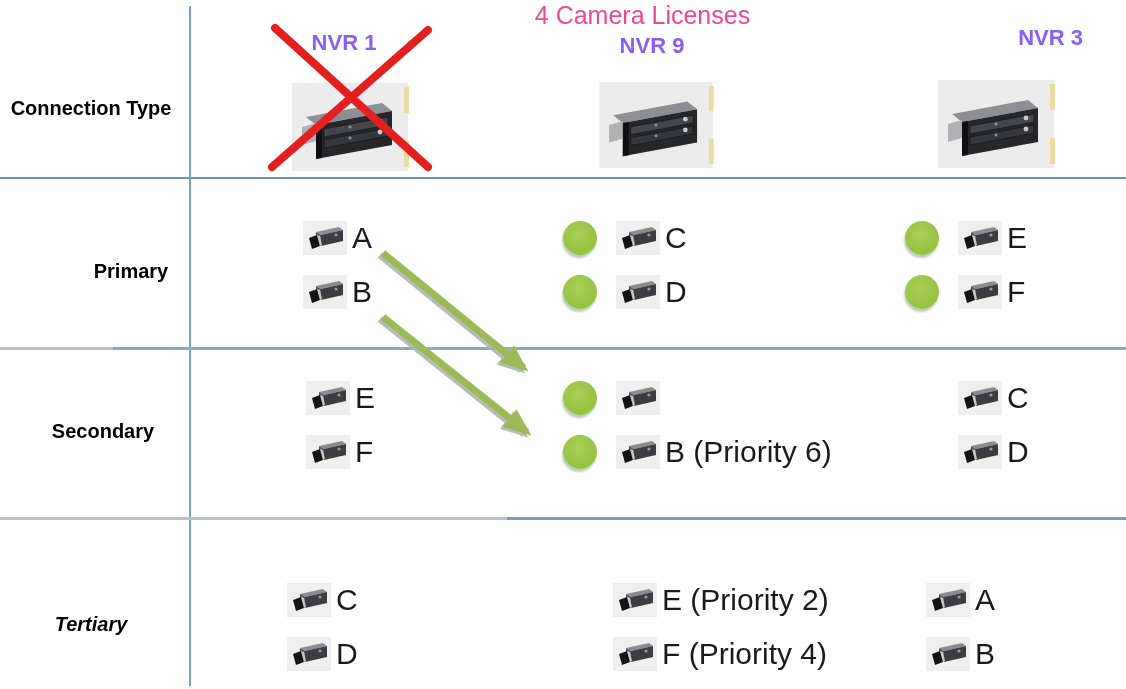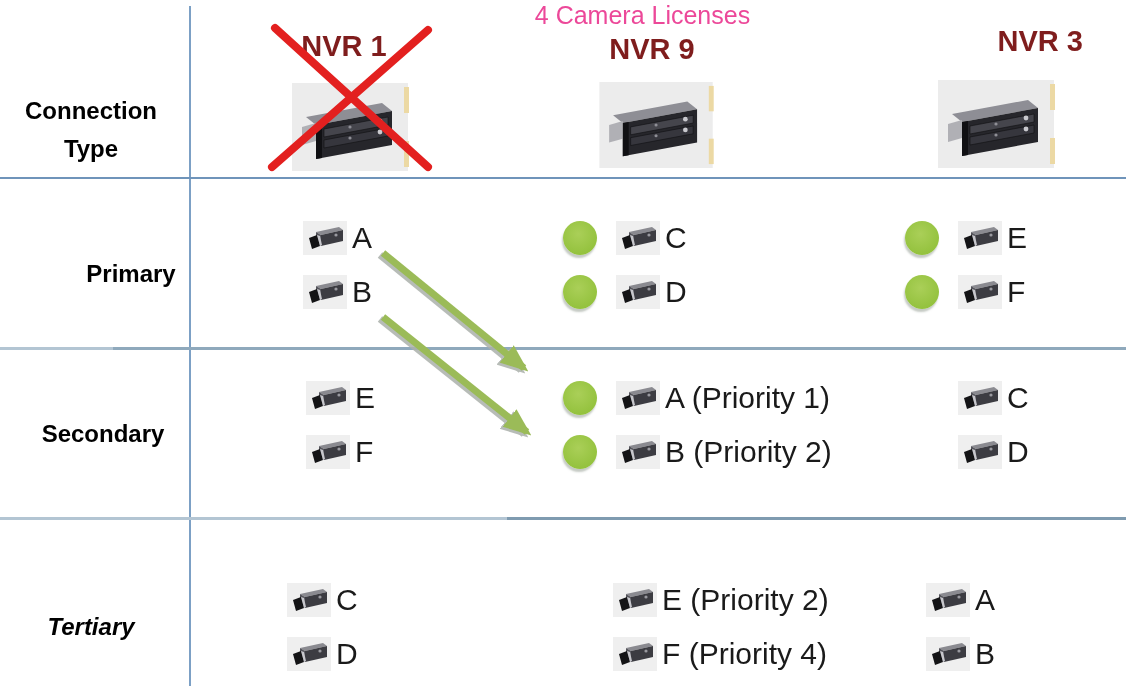--- a/index.html
+++ b/index.html
@@ -9,26 +9,26 @@
   }
   
   .vline{position:absolute;left:189px;top:6px;width:2px;height:680px;background:#7ca0c5;}
   .hline{position:absolute;left:0;width:1126px;}
   .hline.h1{top:177px;height:2px;background:#6f94ba;}
   .hline.h2{top:347px;height:3px;background:linear-gradient(to right,#b3c5d3 0 10%,#8fa9bc 10%);}
   .hline.h3{top:517px;height:3px;background:linear-gradient(to right,#b3c5d3 0 45%,#7f9bb0 45%);}
   
   .title{position:absolute;left:500px;top:1px;width:285px;text-align:center;
          font-size:25px;color:#ec4899;}
-  .col-header{position:absolute;width:180px;text-align:center;font-size:29px;font-weight:bold;color:#7f1d1d;}
+  .col-header{position:absolute;width:180px;text-align:center;font-size:22px;font-weight:bold;color:#8b5cf6;}
   .col-header.c1{left:254px;top:30px;}
   .col-header.c2{left:562px;top:33px;}
   .col-header.c3{left:903px;top:25px;text-align:right;}
   .row-label{position:absolute;left:0;width:182px;text-align:center;
-             font-size:24px;font-weight:bold;color:#000;line-height:1.6;}
+             font-size:20px;font-weight:bold;color:#000;line-height:1.6;}
   .row-label.r0{top:92px;}
   .row-label.r1{top:255px;margin-left:40px;}
   .row-label.r2{top:415px;margin-left:12px;}
   .row-label.r3{top:608px;font-style:italic;}
   
   .nvr-img{position:absolute;}
   .nvr-img.n1{left:289px;top:83px;width:126px;height:88px;}
   .nvr-img.n2{left:598px;top:82px;width:120px;height:86px;}
   .nvr-img.n3{left:938px;top:80px;width:120px;height:88px;}
   
@@ -181,28 +181,27 @@
       <span class="cam-label">F</span>
     </div>
   </div>
 
   <div class="cell s2">
     <div class="cam-row">
       <span class="dot"></span>
       <svg class="cam">
           <use href="#cam"></use>
         </svg>
-      <span class="cam-label">A (Priority 1)</span>
-    </div>
-    <div class="cam-row">
-      <span class="dot"></span>
-      <svg class="cam">
-          <use href="#cam"></use>
-        </svg>
-      <span class="cam-label">B (Priority 2)</span>
+    </div>
+    <div class="cam-row">
+      <span class="dot"></span>
+      <svg class="cam">
+          <use href="#cam"></use>
+        </svg>
+      <span class="cam-label">B (Priority 6)</span>
     </div>
   </div>
 
   <div class="cell s3">
     <div class="cam-row">
       <svg class="cam">
           <use href="#cam"></use>
         </svg>
       <span class="cam-label">C</span>
     </div>

